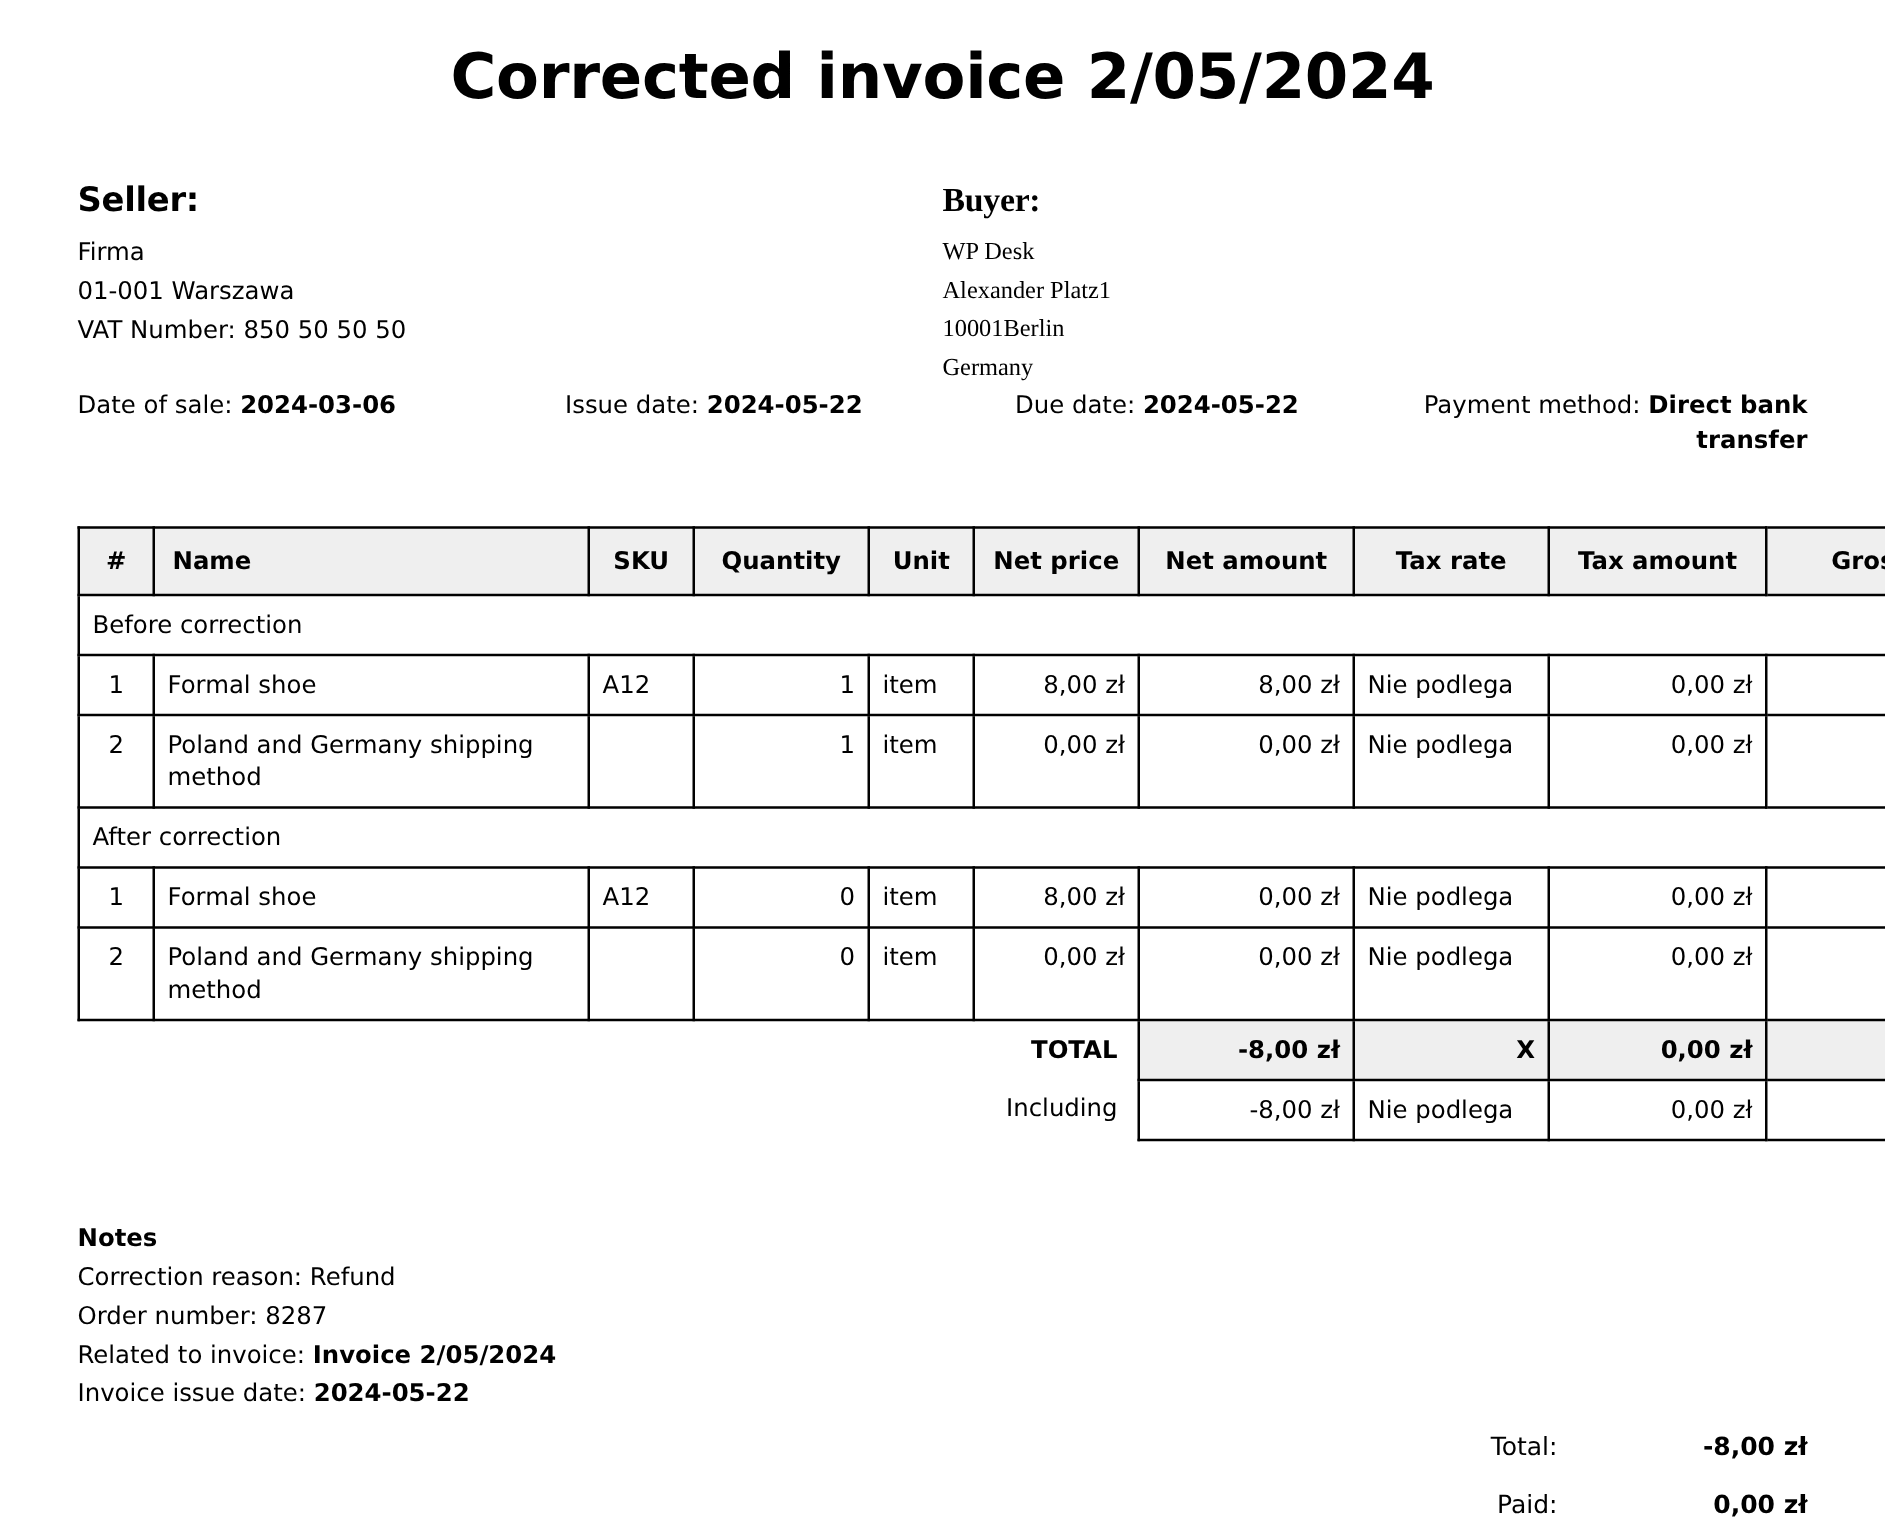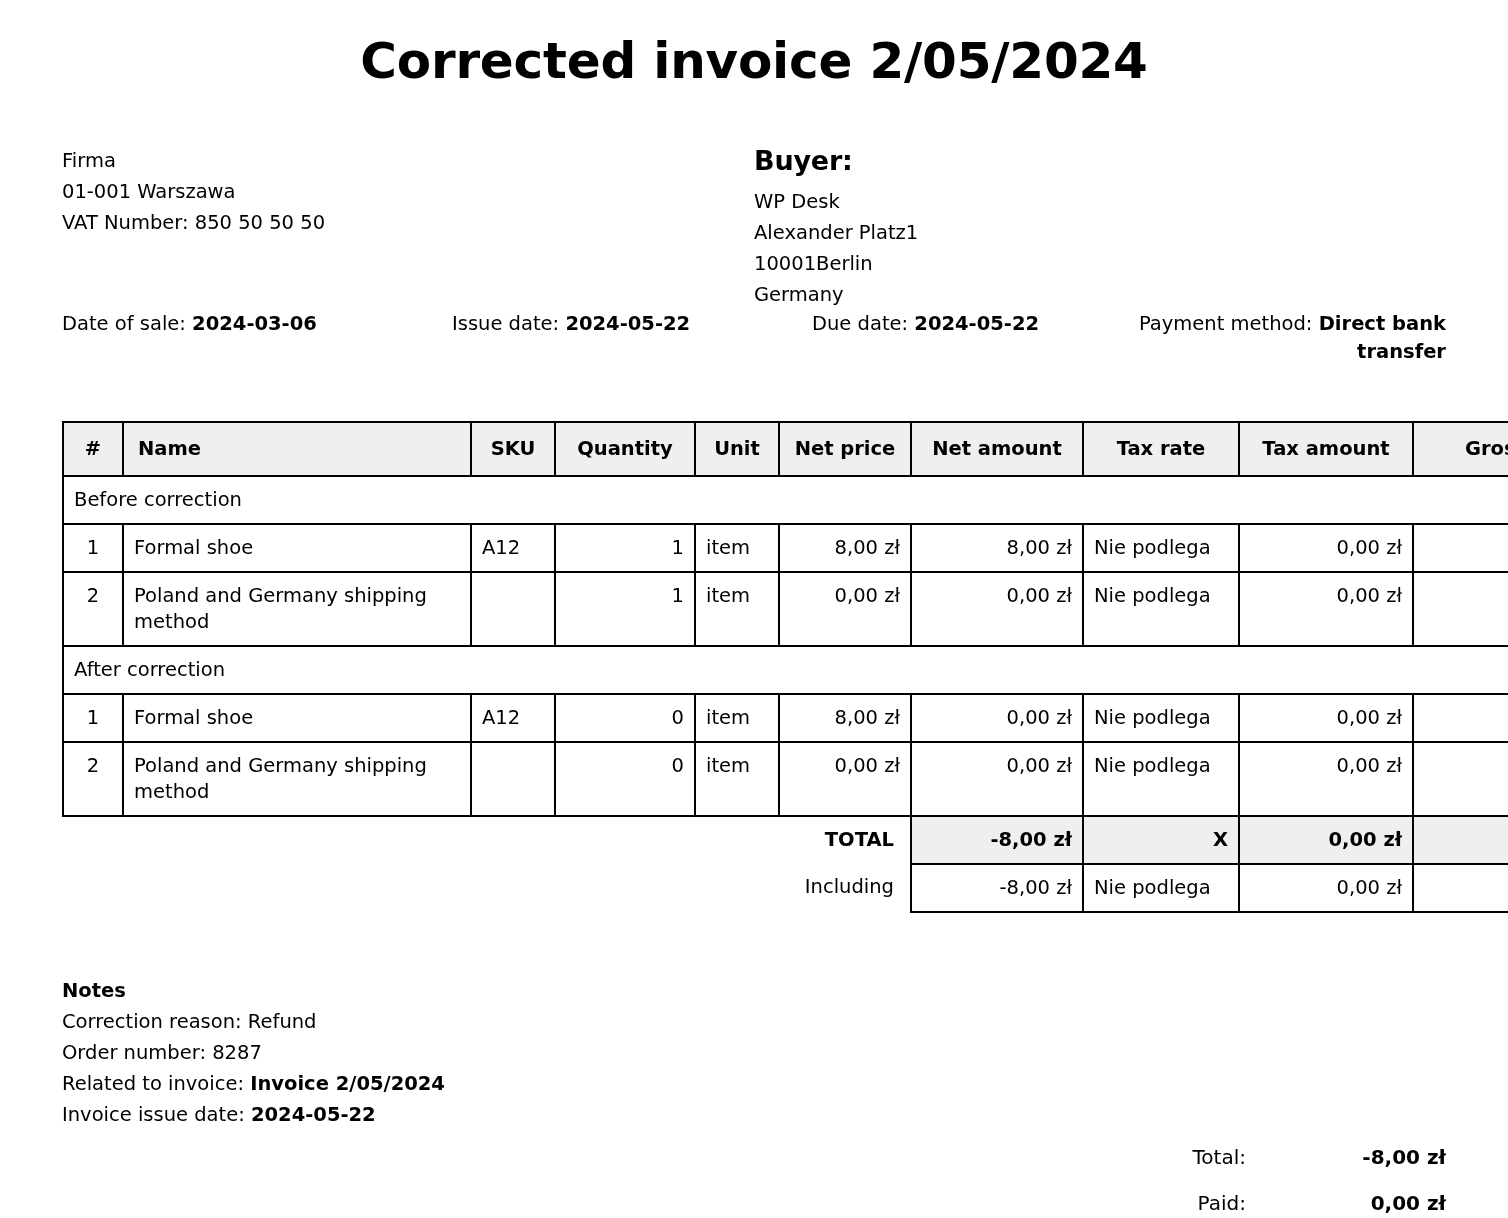--- a/index.html
+++ b/index.html
@@ -33,21 +33,21 @@
 
   
   .parties {
     display: flex;
     margin-top: 55px;
   }
   .party {
     width: 50%;
     box-sizing: border-box;
   }
-  .party.buyer { padding-left: 626px; margin-left: -626px; }
+  .party.buyer { padding-left: 626px; margin-left: -626px; font-family: Liberation Serif, serif; }
   .party-heading {
     font-size: 27px;
     font-weight: bold;
     margin: 0 0 10px 0;
     letter-spacing: -0.2px;
   }
   .party-line {
     font-size: 19.5px;
     line-height: 31px;
     white-space: pre;
@@ -153,20 +153,21 @@
 </style>
 </head>
 <body>
 
 <div class="page">
 
   <h1 class="doc-title">Corrected invoice 2/05/2024</h1>
 
   <div class="parties">
     <div class="party seller">
+      <div class="party-heading">Seller:</div>
       <div class="party-line">Firma</div>
       <div class="party-line">01-001 Warszawa</div>
       <div class="party-line">VAT Number: 850 50 50 50</div>
     </div>
     <div class="party buyer">
       <div class="party-heading">Buyer:</div>
       <div class="party-line">WP Desk</div>
       <div class="party-line">Alexander Platz1</div>
       <div class="party-line">10001Berlin</div>
       <div class="party-line">Germany</div>

